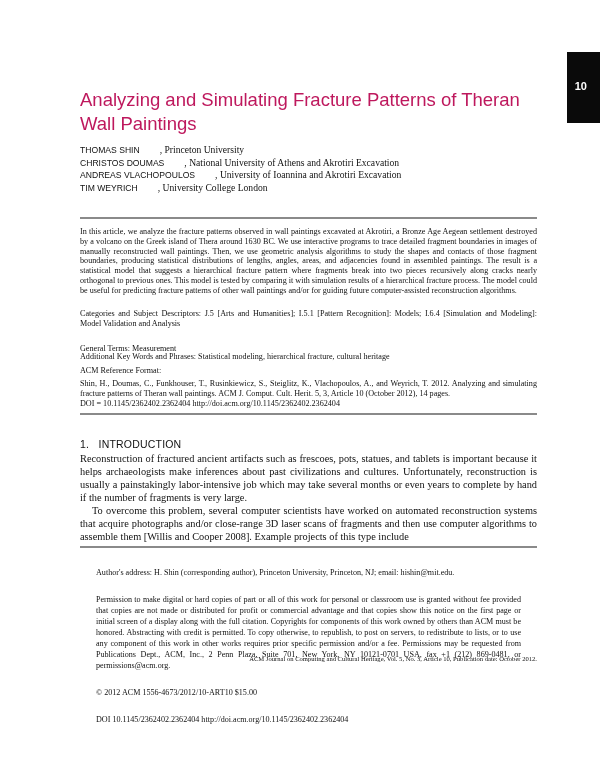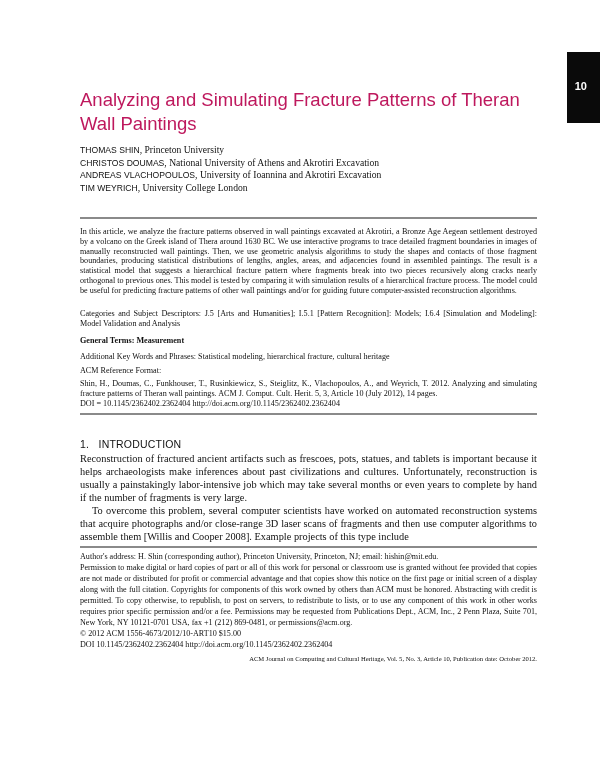--- a/index.html
+++ b/index.html
@@ -8,36 +8,36 @@
   .sans { font-family: "Liberation Sans", "DejaVu Sans", sans-serif; }
   .abs { position:absolute; }
 
   .page-tab { position:absolute; left:567px; top:52px; width:33px; height:71px; background:#0a0a0a; }
   .page-tab span { position:absolute; right:13px; top:28px; color:#fff; font-size:11px; font-weight:bold; }
 
   .title { left:80px; top:88px; width:470px; font-size:18.5px; line-height:24px; color:#be185d; }
 
   .authors { left:80px; top:144px; width:480px; font-size:9.2px; line-height:11.6px; }
   .authors .name { font-family: "Liberation Sans", "DejaVu Sans", sans-serif; font-size:8.6px; }
-  .authors .aff { font-family: "Liberation Serif", "DejaVu Serif", serif; font-size:9.6px; }
+  .authors .aff { font-family: "Liberation Serif", "DejaVu Serif", serif; font-size:9.6px;padding-left:20px; }
 
   .rule { position:absolute; left:80px; width:457px; height:2px; background:#8a8a8a; }
 
   .abstract { left:80px; top:227px; width:457px; font-size:8.15px; line-height:9.75px; text-align:justify; }
   .meta { left:80px; width:457px; font-size:8.15px; line-height:9.8px; text-align:justify; }
   .meta b { font-weight:normal; }
 
   .section-h { left:80px; top:438px; font-size:10.5px; letter-spacing:0.2px; }
   .intro { left:80px; top:452px; width:457px; font-size:10.35px; line-height:13.05px; text-align:justify; }
   .intro p { margin:0; }
   .intro p.indent { text-indent:12px; }
 
   .foot-rule { position:absolute; left:80px; top:546px; width:457px; height:2px; background:#8a8a8a; }
   .footnote { left:80px; top:551px; width:457px; font-size:8.1px; line-height:11px; text-align:justify; }
-  .footnote div { margin:0; }
+  .footnote div { margin:16px; }
   .journal { left:200px; top:655px; width:337px; text-align:right; font-size:6.6px; }
 </style>
 </head>
 <body>
 
 <div class="page-tab sans">
   <span>10</span>
 </div>
 
 <div class="abs title sans">
@@ -51,28 +51,28 @@
   <div><span class="name">ANDREAS VLACHOPOULOS</span><span class="aff">, University of Ioannina and Akrotiri Excavation</span></div>
   <div><span class="name">TIM WEYRICH</span><span class="aff">, University College London</span></div>
 </div>
 
 <div class="rule" style="top:217px;"></div>
 
 <div class="abs abstract serif">In this article, we analyze the fracture patterns observed in wall paintings excavated at Akrotiri, a Bronze Age Aegean settlement destroyed by a volcano on the Greek island of Thera around 1630 BC. We use interactive programs to trace detailed fragment boundaries in images of manually reconstructed wall paintings. Then, we use geometric analysis algorithms to study the shapes and contacts of those fragment boundaries, producing statistical distributions of lengths, angles, areas, and adjacencies found in assembled paintings. The result is a statistical model that suggests a hierarchical fracture pattern where fragments break into two pieces recursively along cracks nearly orthogonal to previous ones. This model is tested by comparing it with simulation results of a hierarchical fracture process. The model could be useful for predicting fracture patterns of other wall paintings and/or for guiding future computer-assisted reconstruction algorithms.</div>
 
 <div class="abs meta serif" style="top:309px;"><span>Categories and Subject Descriptors: J.5 [</span><b>Arts and Humanities</b><span>]; I.5.1 [</span><b>Pattern Recognition</b><span>]: Models; I.6.4 [</span><b>Simulation and Modeling</b><span>]: Model Validation and Analysis</span></div>
 
-<div class="abs meta serif" style="top:336px;font-weight:bold;">General Terms: Measurement</div>
+<div class="abs meta serif" style="top:344px;">General Terms: Measurement</div>
 
 <div class="abs meta serif" style="top:352px;">Additional Key Words and Phrases: Statistical modeling, hierarchical fracture, cultural heritage</div>
 
 <div class="abs meta serif" style="top:366px;"><b>ACM Reference Format:</b></div>
 
 <div class="abs meta serif" style="top:379px;">
-  <div>Shin, H., Doumas, C., Funkhouser, T., Rusinkiewicz, S., Steiglitz, K., Vlachopoulos, A., and Weyrich, T. 2012. Analyzing and simulating fracture patterns of Theran wall paintings. ACM J. Comput. Cult. Herit. 5, 3, Article 10 (July 2012), 14 pages.</div>
+  <div>Shin, H., Doumas, C., Funkhouser, T., Rusinkiewicz, S., Steiglitz, K., Vlachopoulos, A., and Weyrich, T. 2012. Analyzing and simulating fracture patterns of Theran wall paintings. ACM J. Comput. Cult. Herit. 5, 3, Article 10 (October 2012), 14 pages.</div>
   <div>DOI = 10.1145/2362402.2362404  http://doi.acm.org/10.1145/2362402.2362404</div>
 </div>
 
 <div class="rule" style="top:413px;"></div>
 
 <div class="abs section-h sans" style="white-space:pre;">1.   INTRODUCTION</div>
 
 <div class="abs intro serif">
   <p>Reconstruction of fractured ancient artifacts such as frescoes, pots, statues, and tablets is important because it helps archaeologists make inferences about past civilizations and cultures. Unfortunately, reconstruction is usually a painstakingly labor-intensive job which may take several months or even years to complete by hand if the number of fragments is very large.</p>
   <p class="indent">To overcome this problem, several computer scientists have worked on automated reconstruction systems that acquire photographs and/or close-range 3D laser scans of fragments and then use computer algorithms to assemble them [Willis and Cooper 2008]. Example projects of this type include</p>

